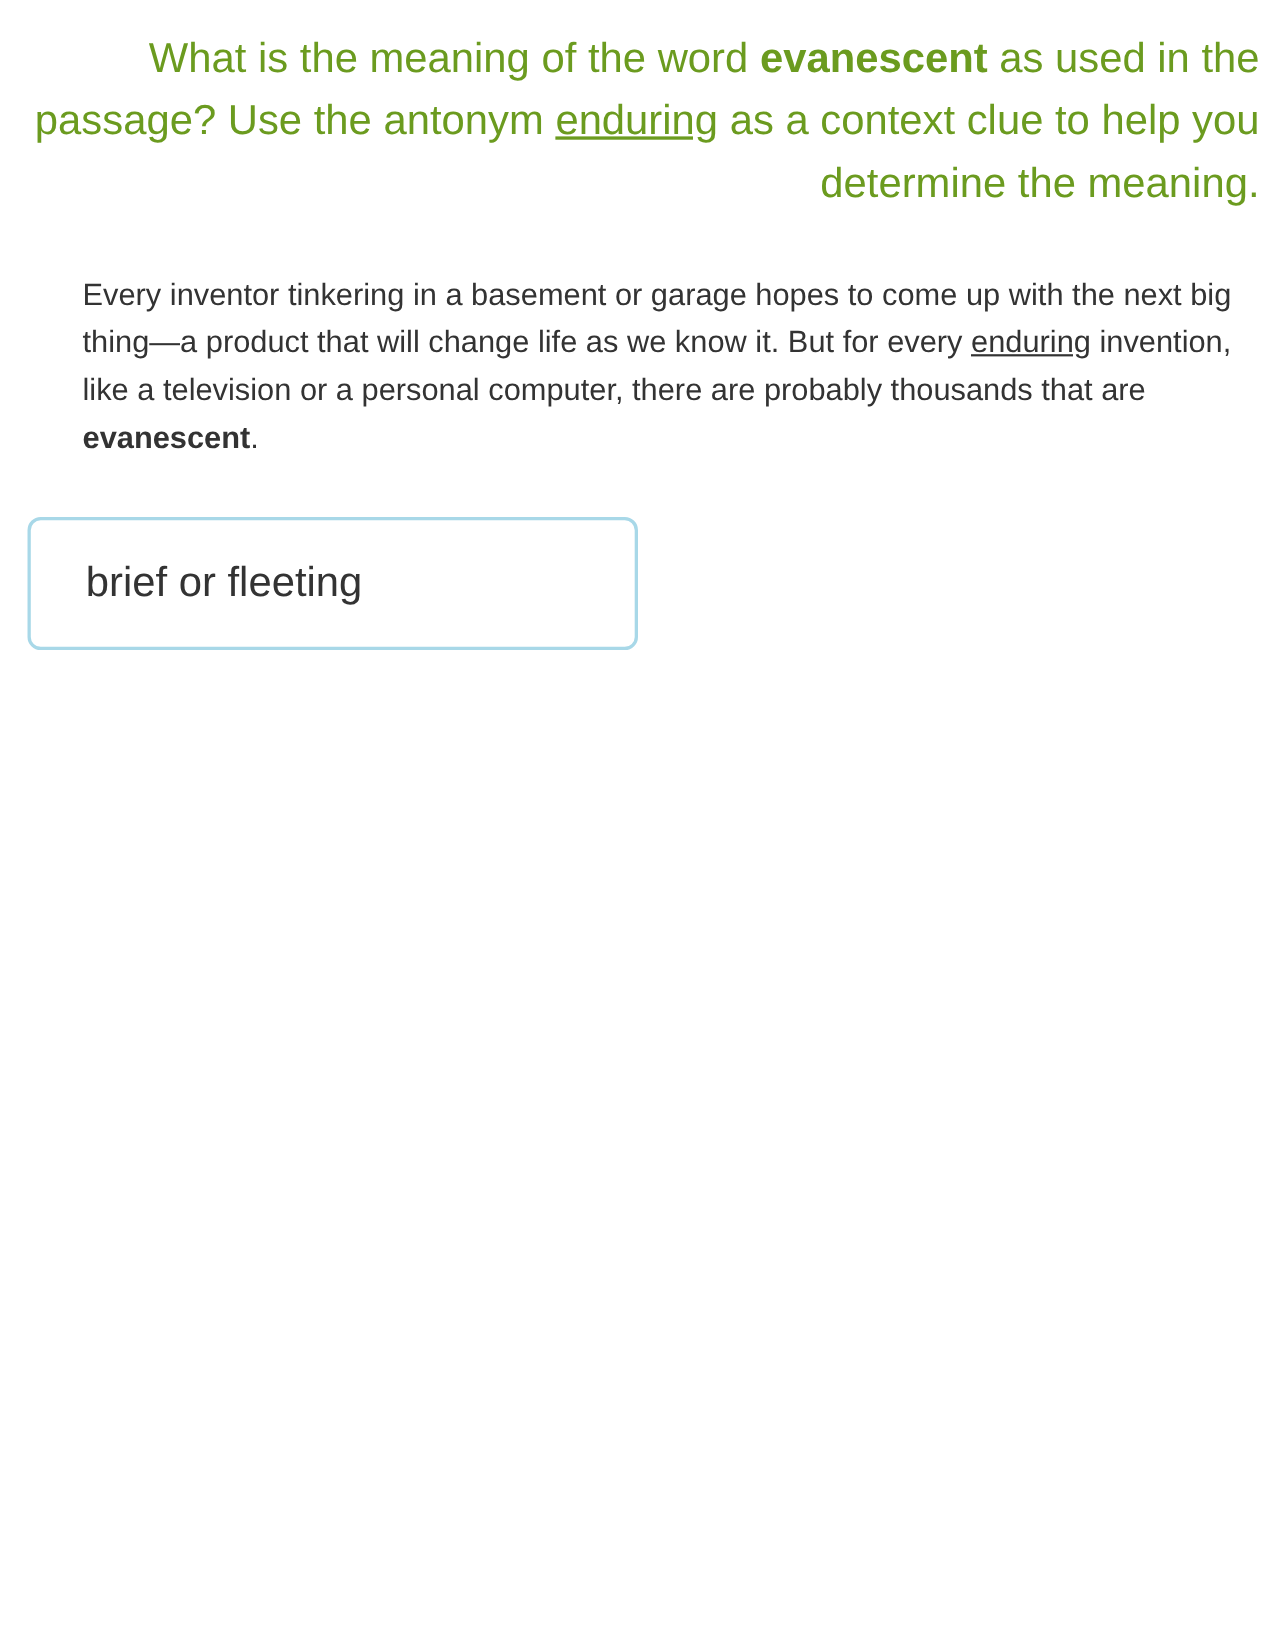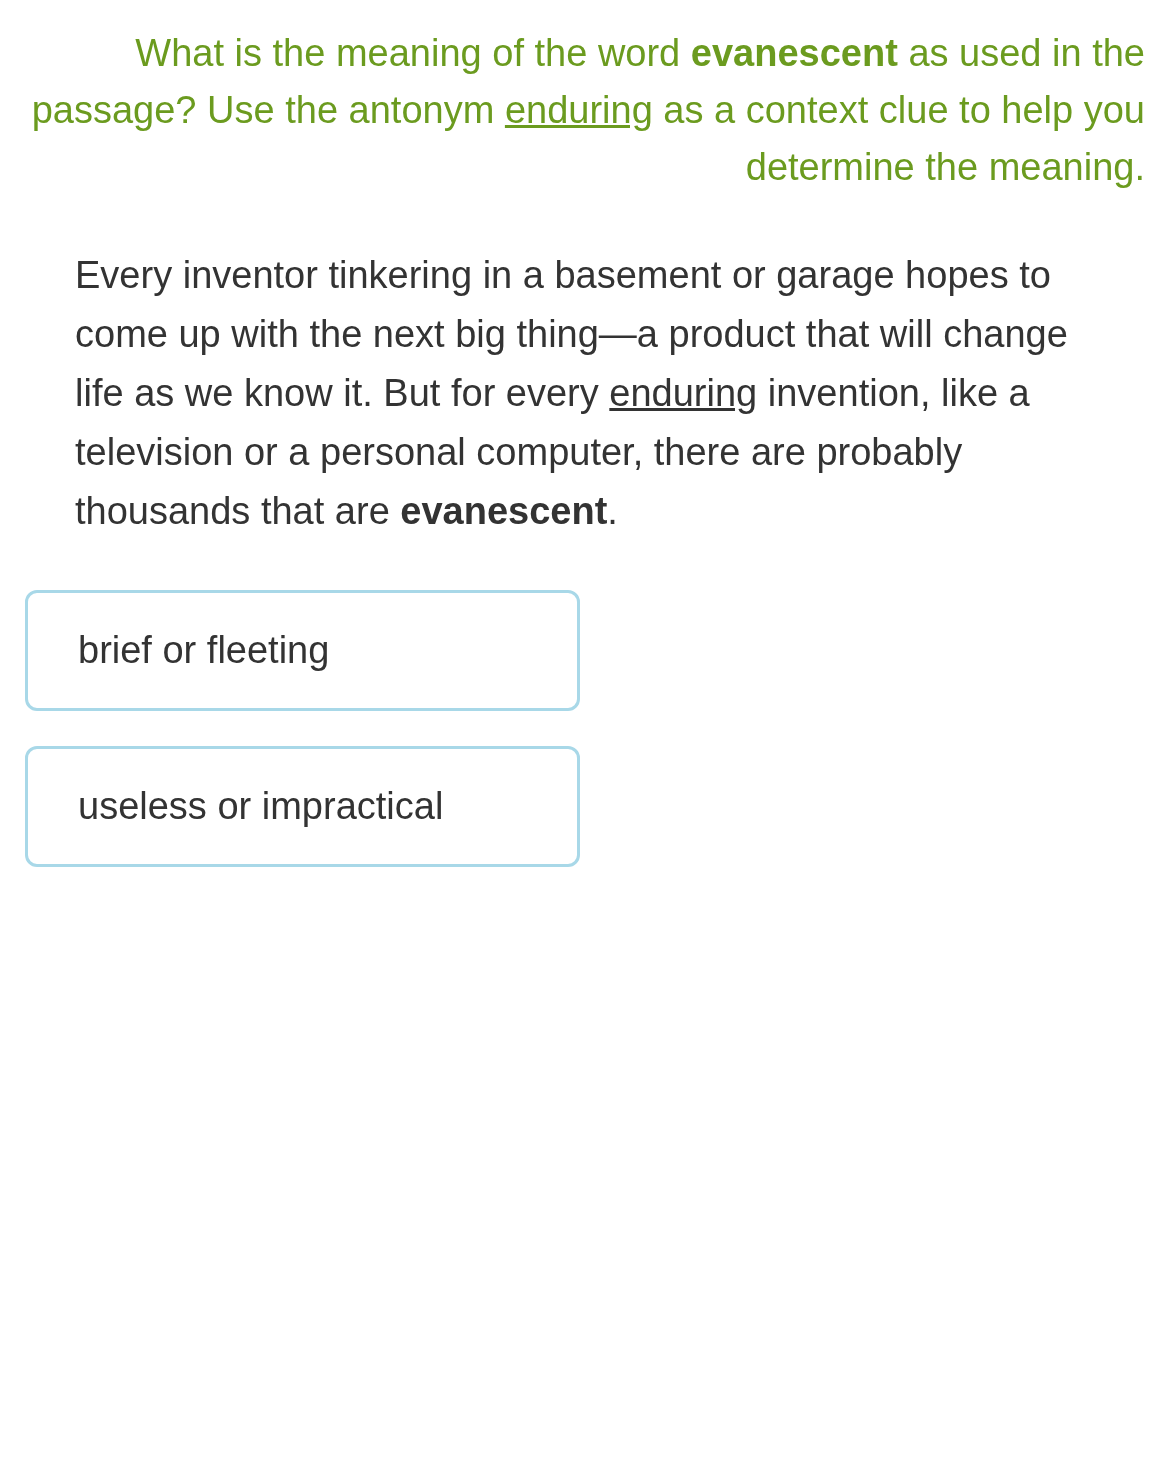--- a/index.html
+++ b/index.html
@@ -21,35 +21,35 @@
       text-align: right;
     }
     .question .bold {
       font-weight: bold;
     }
     .question .underline {
       text-decoration: underline;
     }
     .passage {
       color: #333333;
-      font-size: 38px;
+      font-size: 28px;
       line-height: 1.55;
       margin-left: 50px;
       margin-right: 20px;
       margin-bottom: 50px;
     }
     .passage .underline {
       text-decoration: underline;
     }
     .passage .bold {
       font-weight: bold;
     }
     .options {
       display: flex;
-      flex-direction: column;
+      flex-direction: row;
       gap: 35px;
     }
     .option {
       width: 555px;
       border: 3px solid #a8d8e8;
       border-radius: 12px;
       background: #ffffff;
       padding: 36px 50px;
       font-size: 38px;
       color: #333333;
@@ -64,14 +64,13 @@
 <div class="question">
   <span>What is the meaning of the word </span><span class="bold">evanescent</span><span> as used in the passage? Use the antonym </span><span class="underline">enduring</span><span> as a context clue to help you determine the meaning.</span>
 </div>
 
 <div class="passage">
   <span>Every inventor tinkering in a basement or garage hopes to come up with the next big thing—a product that will change life as we know it. But for every </span><span class="underline">enduring</span><span> invention, like a television or a personal computer, there are probably thousands that are </span><span class="bold">evanescent</span><span>.</span>
 </div>
 
 <div class="options">
   <button class="option">brief or fleeting</button>
-  <button class="option">useless or impractical</button>
 </div>
 
 </body></html>

